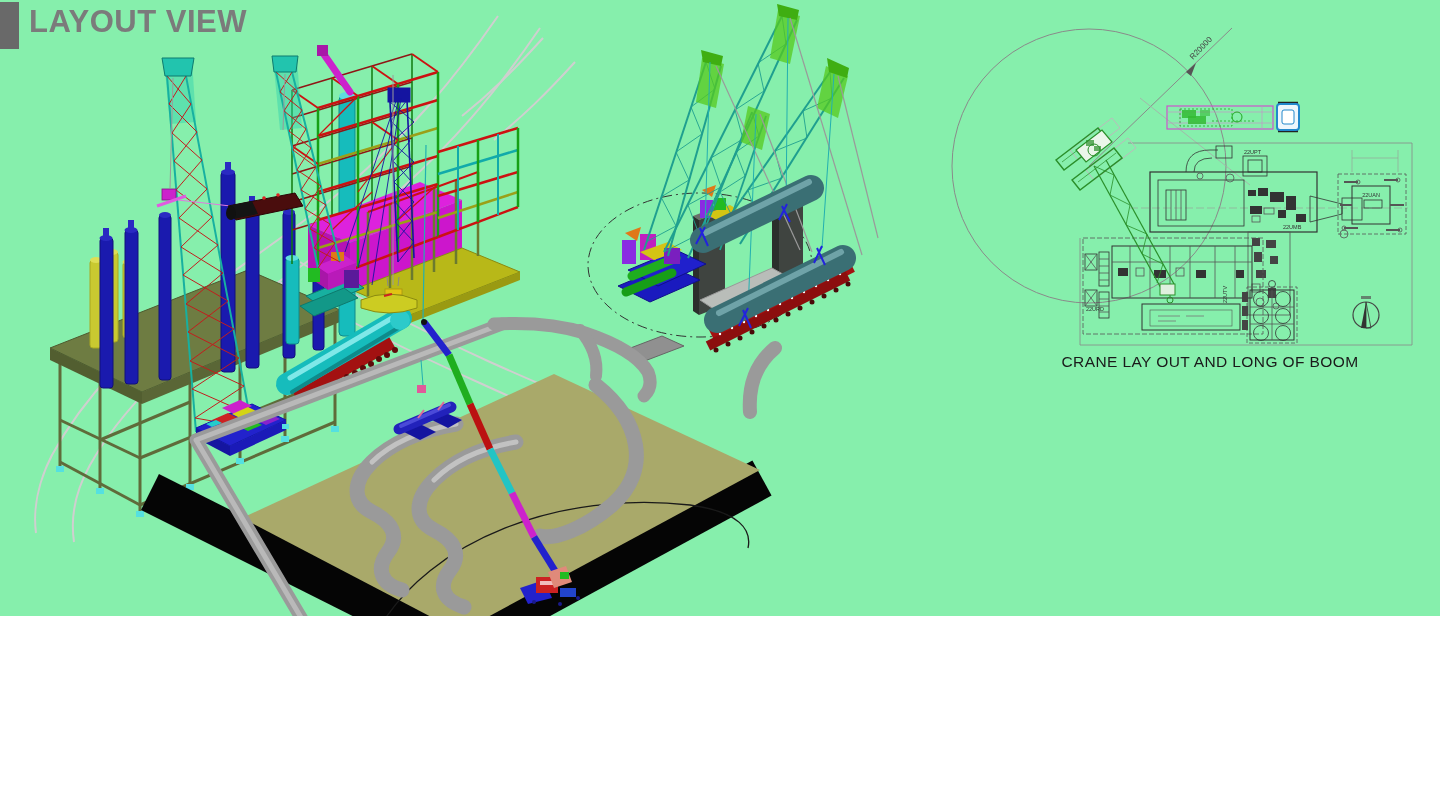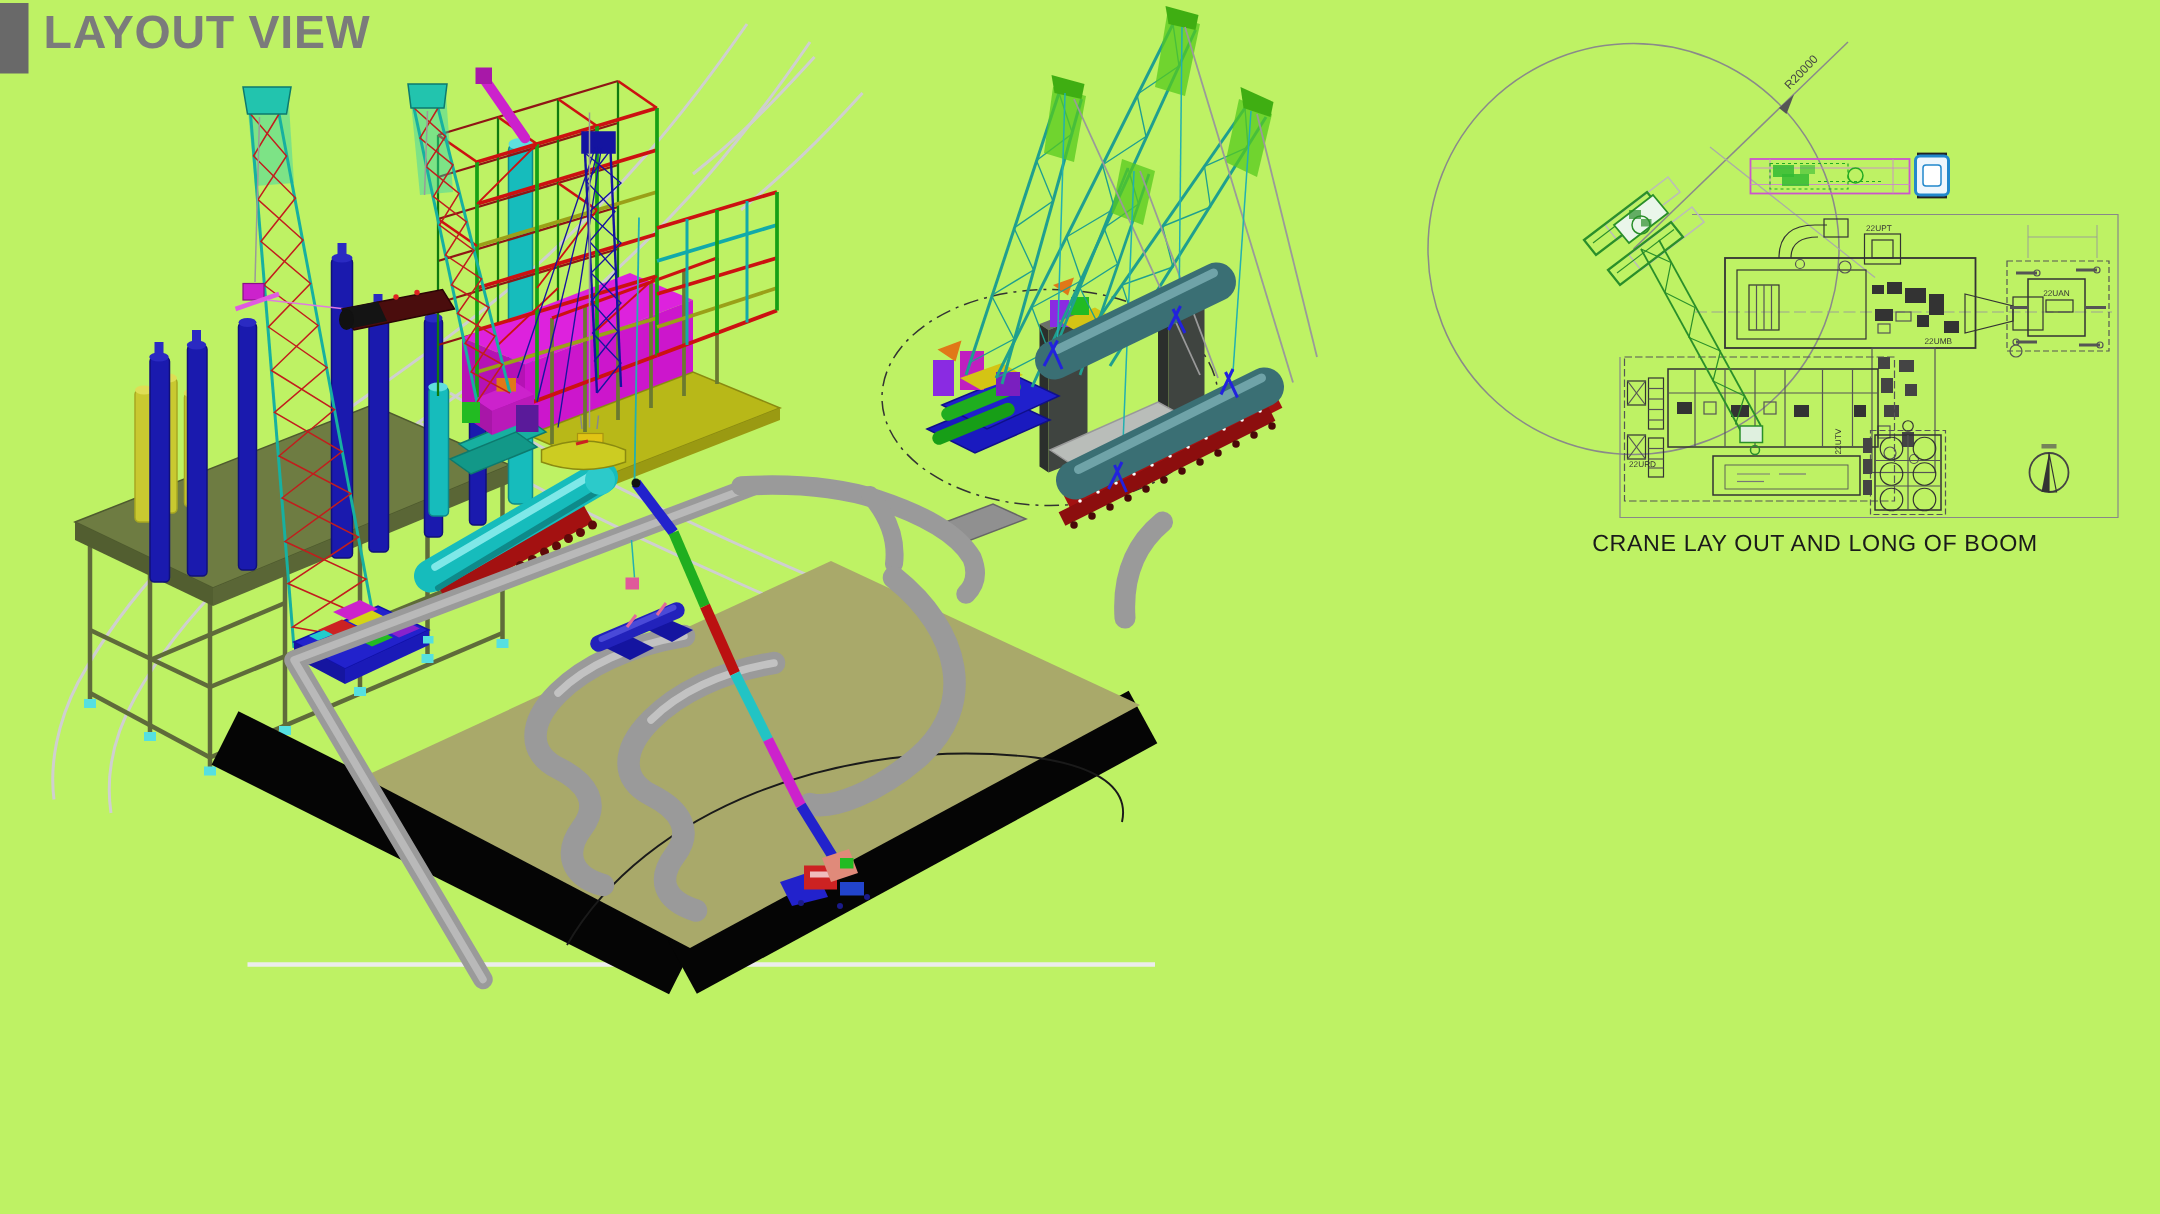--- a/index.html
+++ b/index.html
@@ -1,16 +1,16 @@
 <!DOCTYPE html>
 <html><head>
 <meta charset="utf-8">
 <style>
   html,body{margin:0;padding:0;background:#fff;}
-  #slide{position:relative;width:1440px;height:809px;background:#bef264;overflow:hidden;
+  #slide{position:relative;width:1440px;height:616px;background:#86efac;overflow:hidden;
          font-family:"Liberation Sans",sans-serif;}
   #title-bar{position:absolute;left:0;top:2px;width:19px;height:47px;background:#696969;}
   #page-title{position:absolute;left:29px;top:-2px;font-size:31px;font-weight:bold;
               color:#7b7b7b;letter-spacing:.5px;line-height:48px;}
   svg{position:absolute;left:0;top:0;}
   text{font-family:"Liberation Sans",sans-serif;}
 </style>
 </head>
 <body>
 

